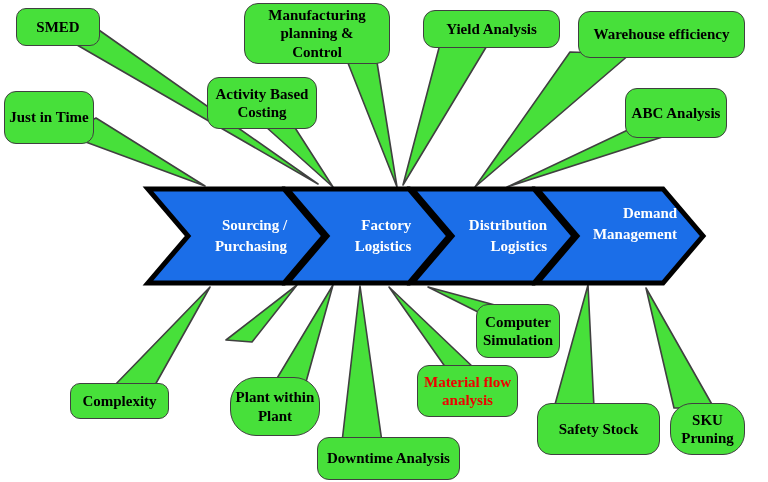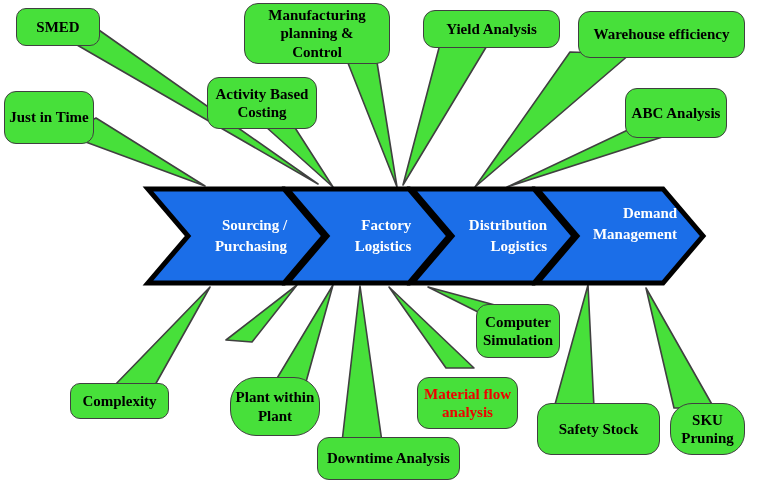--- a/index.html
+++ b/index.html
@@ -56,21 +56,21 @@
   .c-jit         { left: 4px;   top: 91px;  width: 90px;  height: 53px; }
   .c-abcosting   { left: 207px; top: 77px;  width: 110px; height: 52px; }
   .c-mpc         { left: 244px; top: 3px;   width: 146px; height: 61px; border-radius: 14px; }
   .c-yield       { left: 423px; top: 10px;  width: 137px; height: 38px; }
   .c-warehouse   { left: 578px; top: 11px;  width: 167px; height: 47px; }
   .c-abcanalysis { left: 625px; top: 88px;  width: 102px; height: 50px; }
   .c-complexity  { left: 70px;  top: 383px; width: 99px;  height: 36px; border-radius: 10px; }
   .c-eoq         { left: 202px; top: 337px; width: 56px;  height: 27px; border-radius: 8px; }
   .c-pwp         { left: 230px; top: 377px; width: 90px;  height: 59px; border-radius: 26px; }
   .c-downtime    { left: 317px; top: 437px; width: 143px; height: 43px; }
-  .c-material    { left: 417px; top: 365px; width: 101px; height: 52px; color: var(--highlight-text, #ee0000); margin-top: 12px; }
+  .c-material    { left: 417px; top: 365px; width: 101px; height: 52px; color: var(--highlight-text, #ee0000); }
   .c-compsim     { left: 476px; top: 304px; width: 84px;  height: 54px; }
   .c-safety      { left: 537px; top: 403px; width: 123px; height: 52px; border-radius: 14px; }
   .c-sku         { left: 670px; top: 403px; width: 75px;  height: 52px; border-radius: 22px; }
   
   .a-sourcing     { left: 188px; top: 208px; width: 126px; height: 56px; }
   .a-factory      { left: 327px; top: 208px; width: 112px; height: 56px; }
   .a-distribution { left: 452px; top: 208px; width: 112px; height: 56px; }
   .a-demand       { left: 577px; top: 196px; width: 116px; height: 56px; }
 </style>
 </head>

